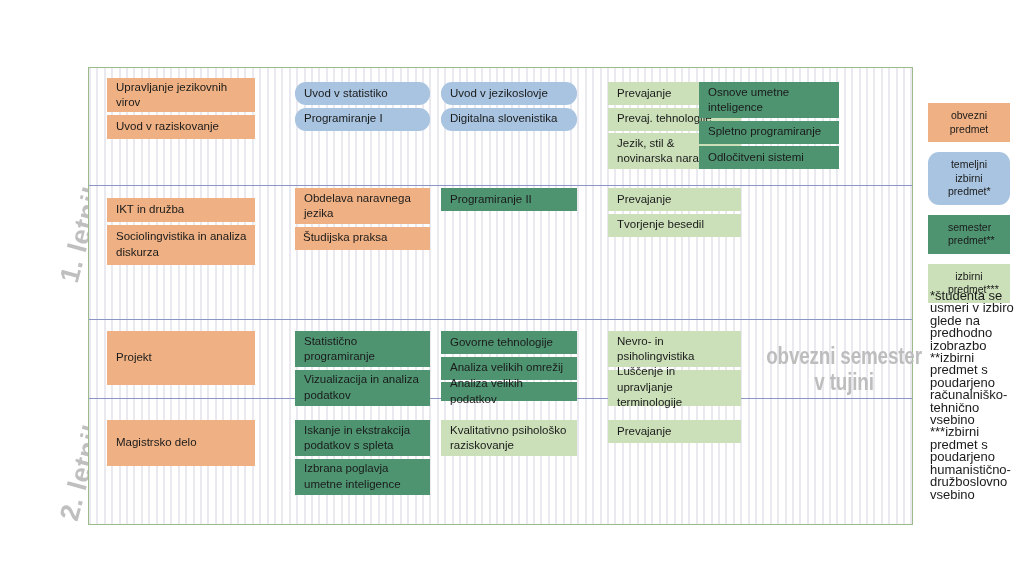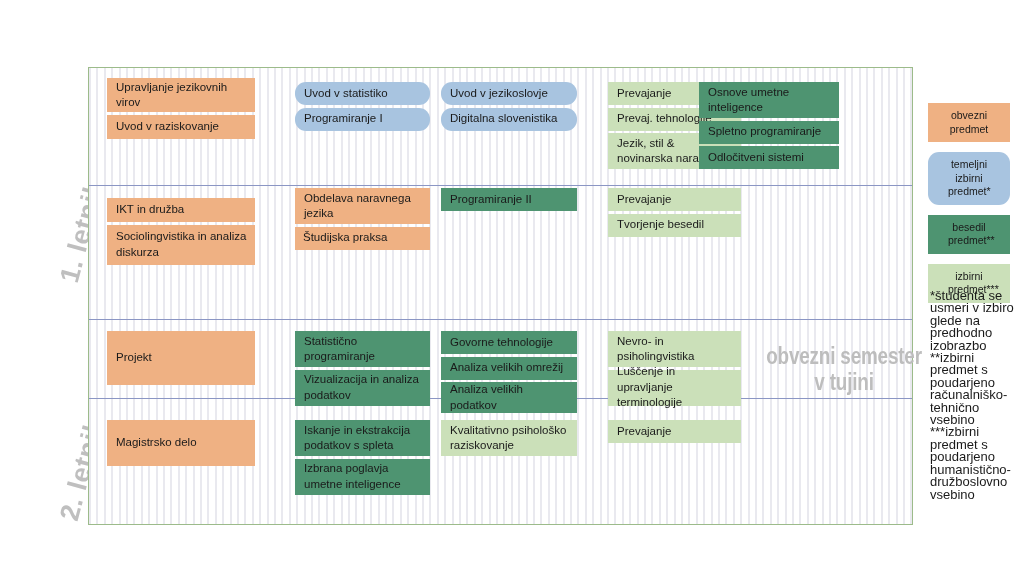--- a/index.html
+++ b/index.html
@@ -200,21 +200,21 @@
     <div class="group" style="top:14px;">
         <div class="course c-temeljni" style="height: 23px;">Uvod v jezikoslovje</div>
         <div class="course c-temeljni" style="height: 23px;">Digitalna slovenistika</div>
       </div>
     <div class="group" style="top:120px;">
         <div class="course c-izbirni2" style="height: 23px;">Programiranje II</div>
       </div>
     <div class="group" style="top:263px;">
         <div class="course c-izbirni2" style="height: 23px;">Govorne tehnologije</div>
         <div class="course c-izbirni2" style="height: 23px;">Analiza velikih omrežij</div>
-        <div class="course c-izbirni2" style="height: 31px;">Analiza velikih podatkov</div>
+        <div class="course c-izbirni2" style="height: 19px;">Analiza velikih podatkov</div>
       </div>
     <div class="group" style="top:352px;">
         <div class="course c-izbirni3" style="height: 36px;">Kvalitativno psihološko raziskovanje</div>
       </div>
   </div>
 
   <div class="col" id="col-4">
     <div class="group" style="top:14px;">
         <div class="course c-izbirni3" style="height: 23px;">Prevajanje</div>
         <div class="course c-izbirni3" style="height: 23px;">Prevaj. tehnologije</div>
@@ -246,21 +246,21 @@
 
   <div id="exchange-text">
     <div>obvezni semester</div>
     <div>v tujini</div>
   </div>
 </div>
 
 <div id="legend">
   <div class="legend-item c-obvezni">obvezni predmet</div>
   <div class="legend-item c-temeljni">temeljni izbirni predmet*</div>
-  <div class="legend-item c-izbirni2">besedil predmet**</div>
+  <div class="legend-item c-izbirni2">semester predmet**</div>
   <div class="legend-item c-izbirni3">izbirni predmet***</div>
 </div>
 
 <div id="legend-notes">
   <p>*študenta se usmeri v izbiro glede na predhodno izobrazbo</p>
   <p>**izbirni predmet s poudarjeno računalniško-tehnično vsebino</p>
   <p>***izbirni predmet s poudarjeno humanistično-družboslovno vsebino</p>
 </div>
 
 </body></html>

